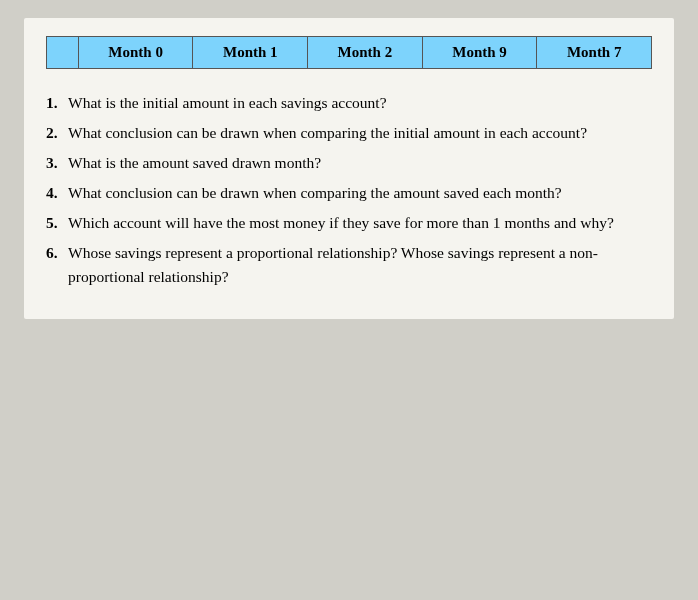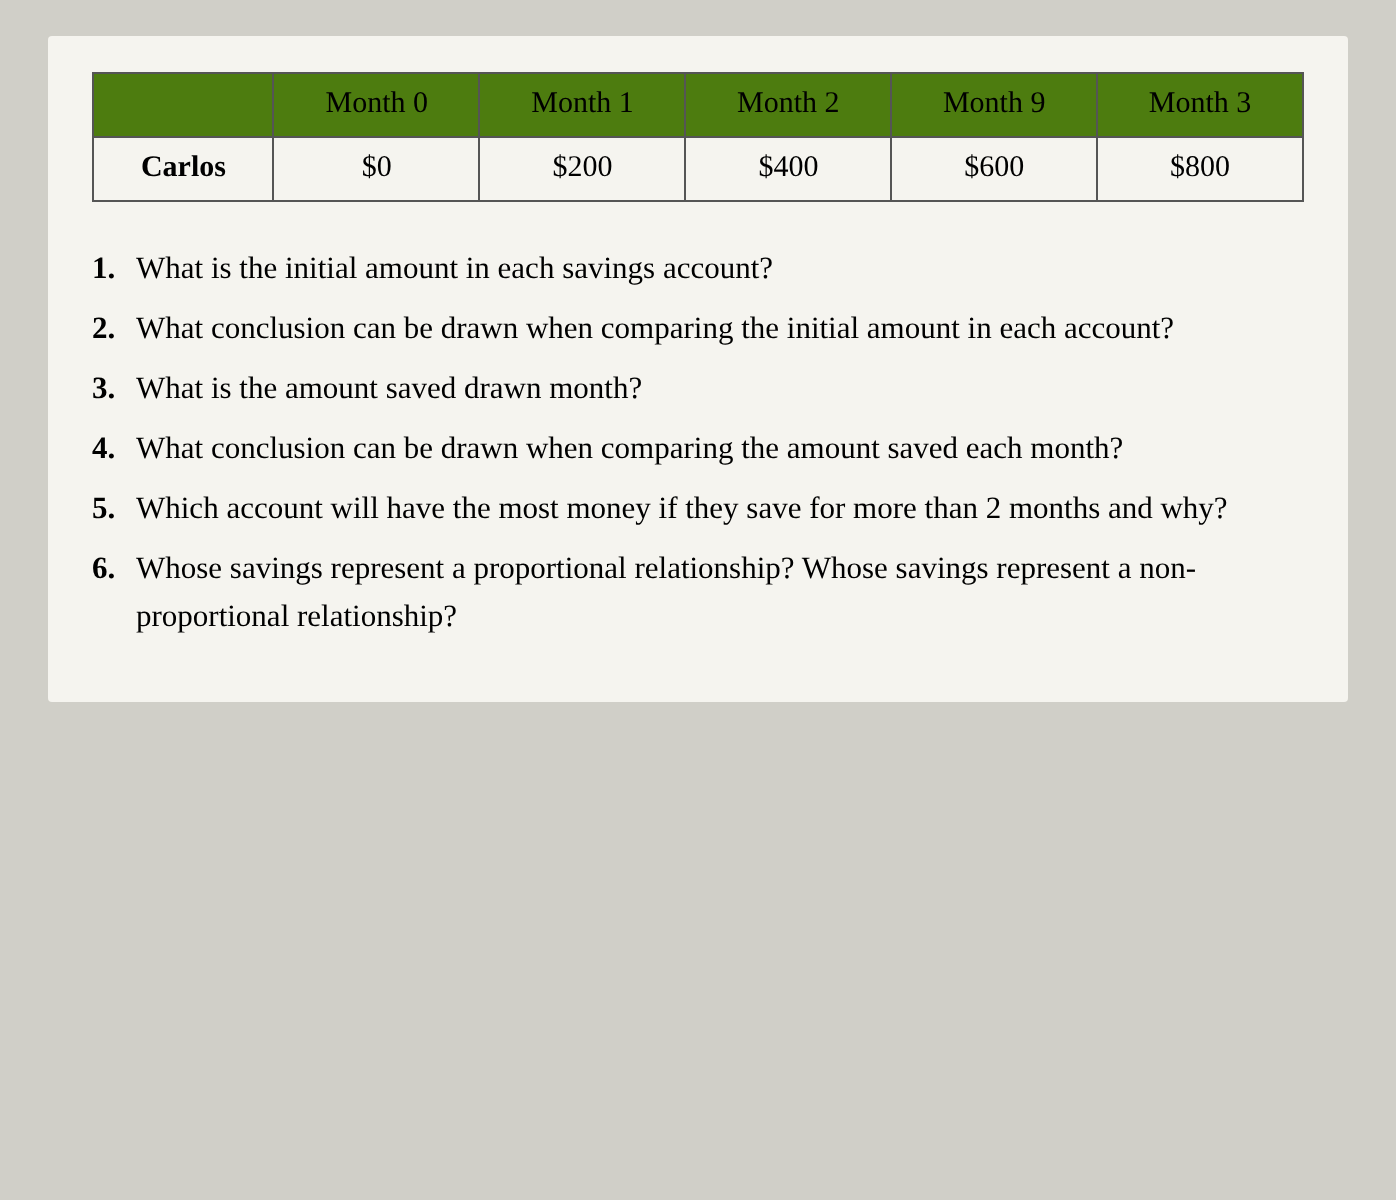--- a/index.html
+++ b/index.html
@@ -25,22 +25,22 @@
       border-collapse: collapse;
       margin-bottom: 22px;
       font-size: 15px;
     }
     .savings-table th, .savings-table td {
       border: 1px solid #555;
       padding: 7px 10px;
       text-align: center;
     }
     .savings-table thead th {
-      font-weight: normal;
-      background: #4d7c0f;
+      font-weight: bold;
+      background: #7dd3fc;
     }
     .savings-table tbody td:first-child {
       font-weight: bold;
     }
     
     .questions {
       font-size: 15.5px;
       line-height: 1.55;
     }
     .question-item {
@@ -62,32 +62,24 @@
 
 <div class="page">
   <table class="savings-table">
     <thead>
       <tr>
         <th></th>
         <th>Month 0</th>
         <th>Month 1</th>
         <th>Month 2</th>
         <th>Month 9</th>
-        <th>Month 3</th>
+        <th>Month 7</th>
       </tr>
     </thead>
     <tbody id="table-body">
-    <tr>
-          <td>Carlos</td>
-          <td>$0</td>
-          <td>$200</td>
-          <td>$400</td>
-          <td>$600</td>
-          <td>$800</td>
-        </tr>
       </tbody>
   </table>
 
   <div class="questions" id="questions-list">
   <div class="question-item">
         <span class="question-number">1.</span>
         <span class="question-text"> What is the initial amount in each savings account?</span>
       </div>
       <div class="question-item">
         <span class="question-number">2.</span>
@@ -96,20 +88,20 @@
       <div class="question-item">
         <span class="question-number">3.</span>
         <span class="question-text"> What is the amount saved drawn month?</span>
       </div>
       <div class="question-item">
         <span class="question-number">4.</span>
         <span class="question-text"> What conclusion can be drawn when comparing the amount saved each month?</span>
       </div>
       <div class="question-item">
         <span class="question-number">5.</span>
-        <span class="question-text"> Which account will have the most money if they save for more than 2 months and why?</span>
+        <span class="question-text"> Which account will have the most money if they save for more than 1 months and why?</span>
       </div>
       <div class="question-item">
         <span class="question-number">6.</span>
         <span class="question-text"> Whose savings represent a proportional relationship? Whose savings represent a non-proportional relationship?</span>
       </div>
     </div>
 </div>
 
 </body></html>

